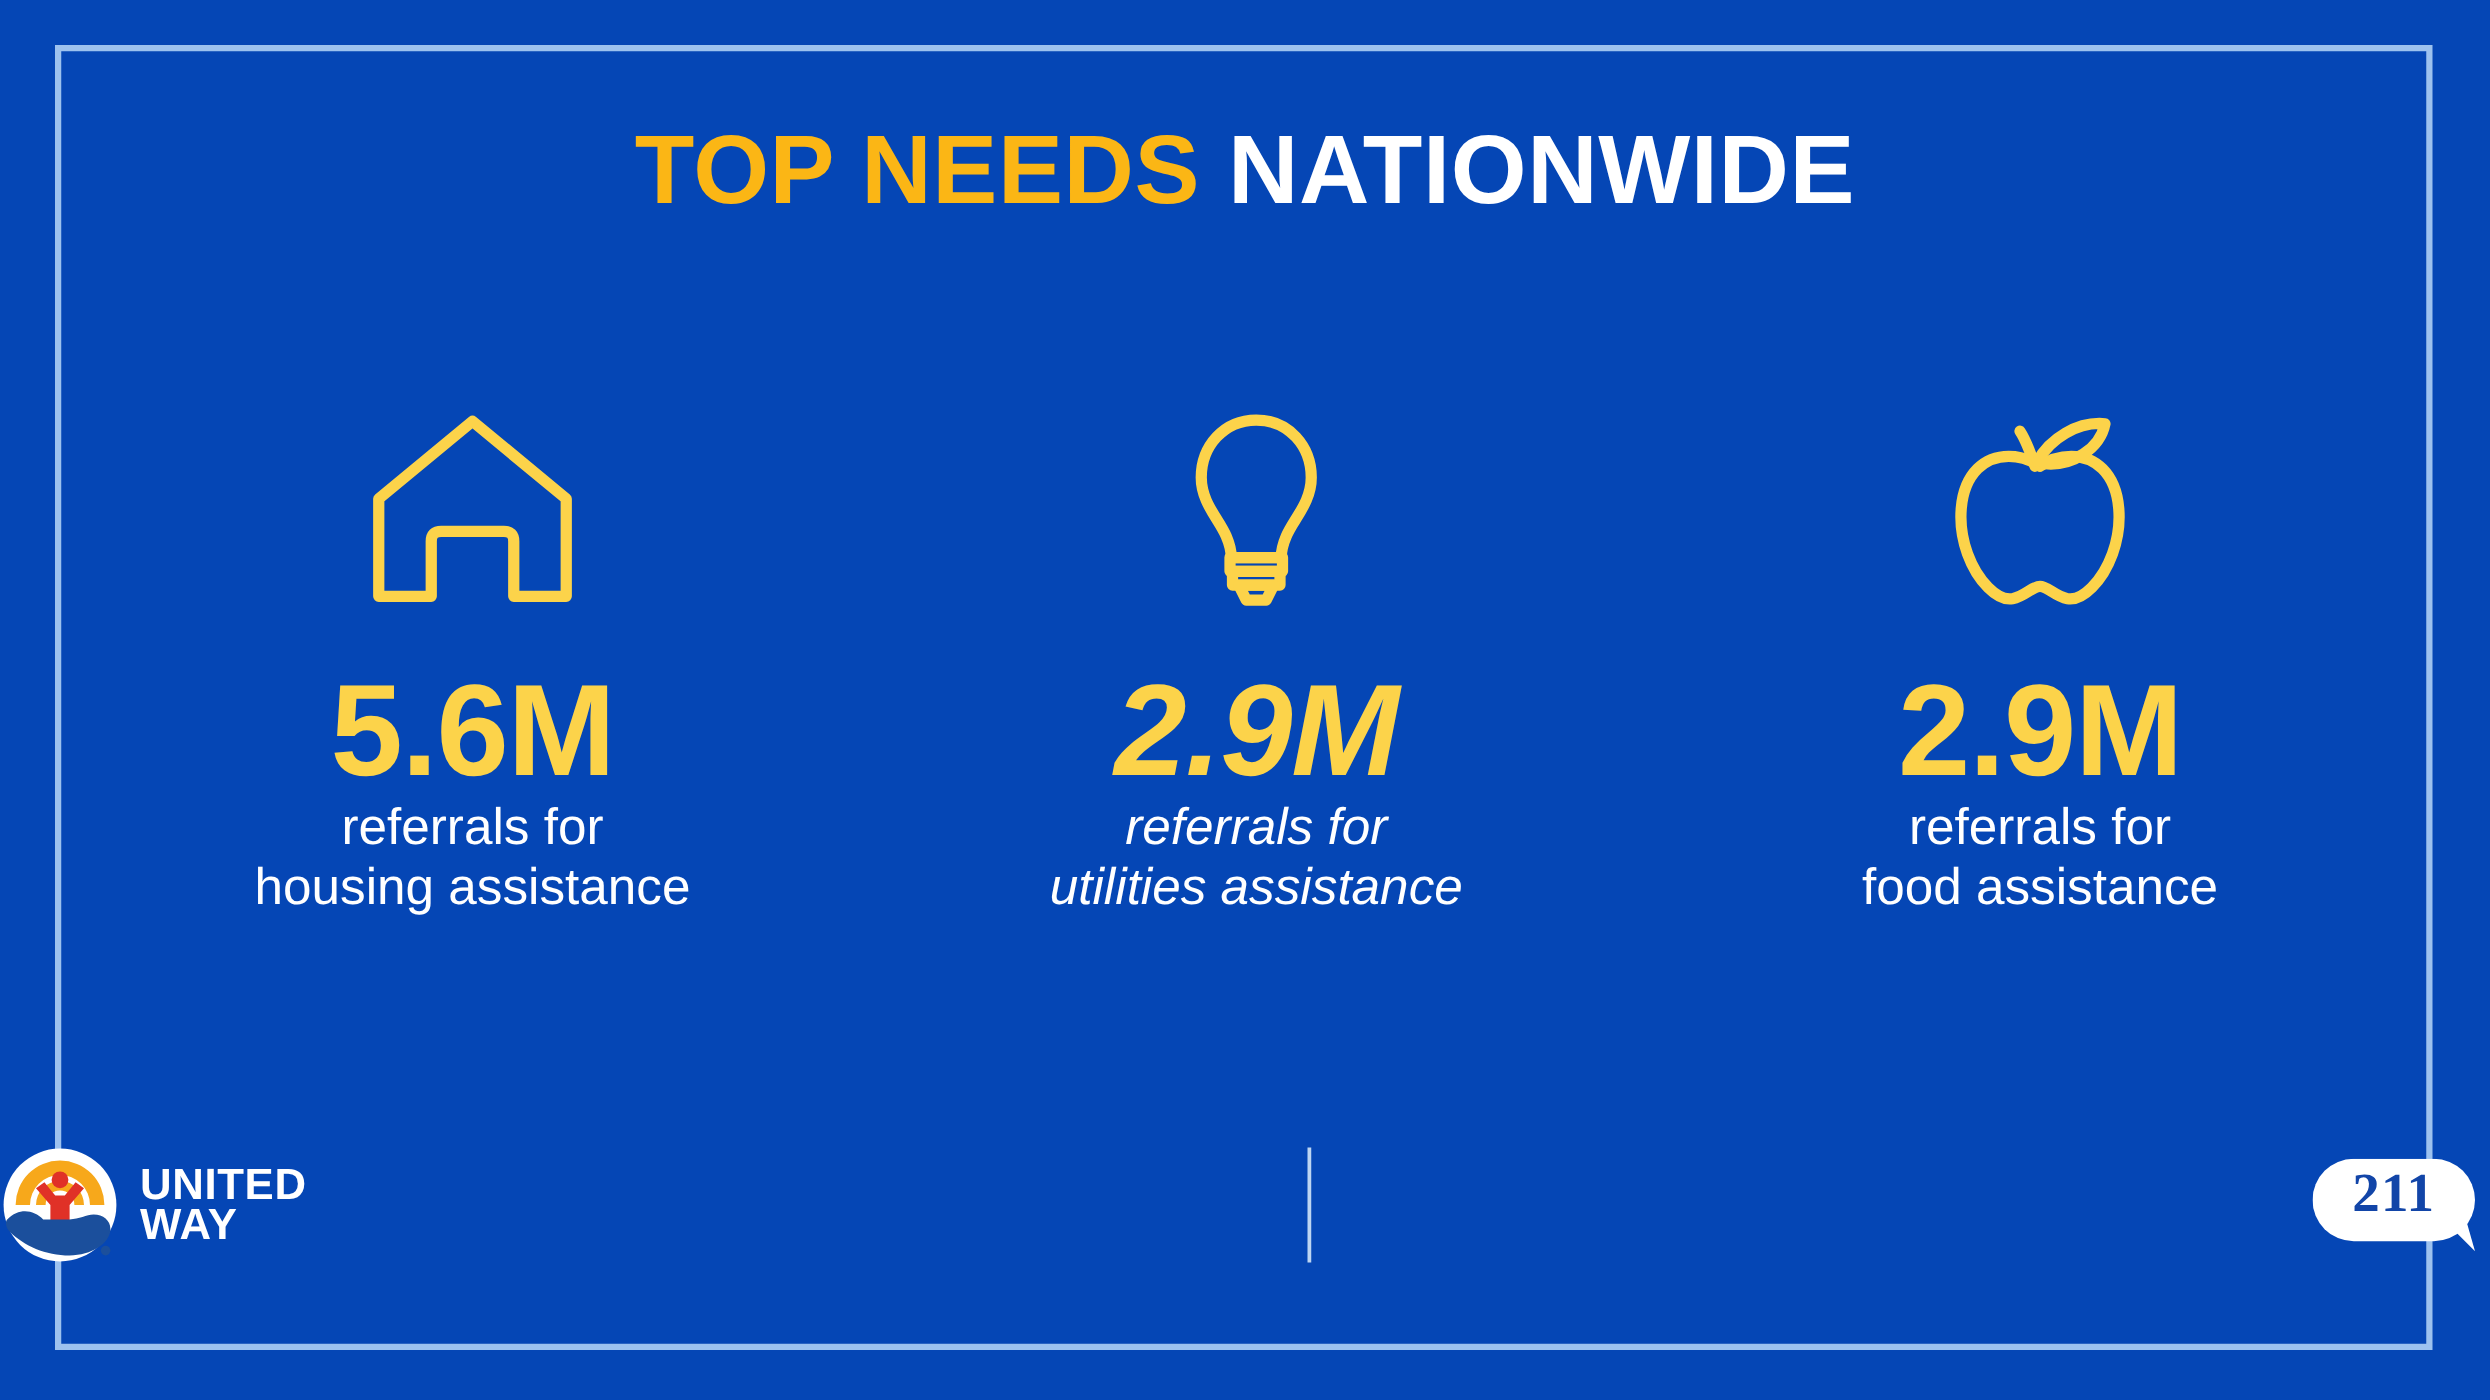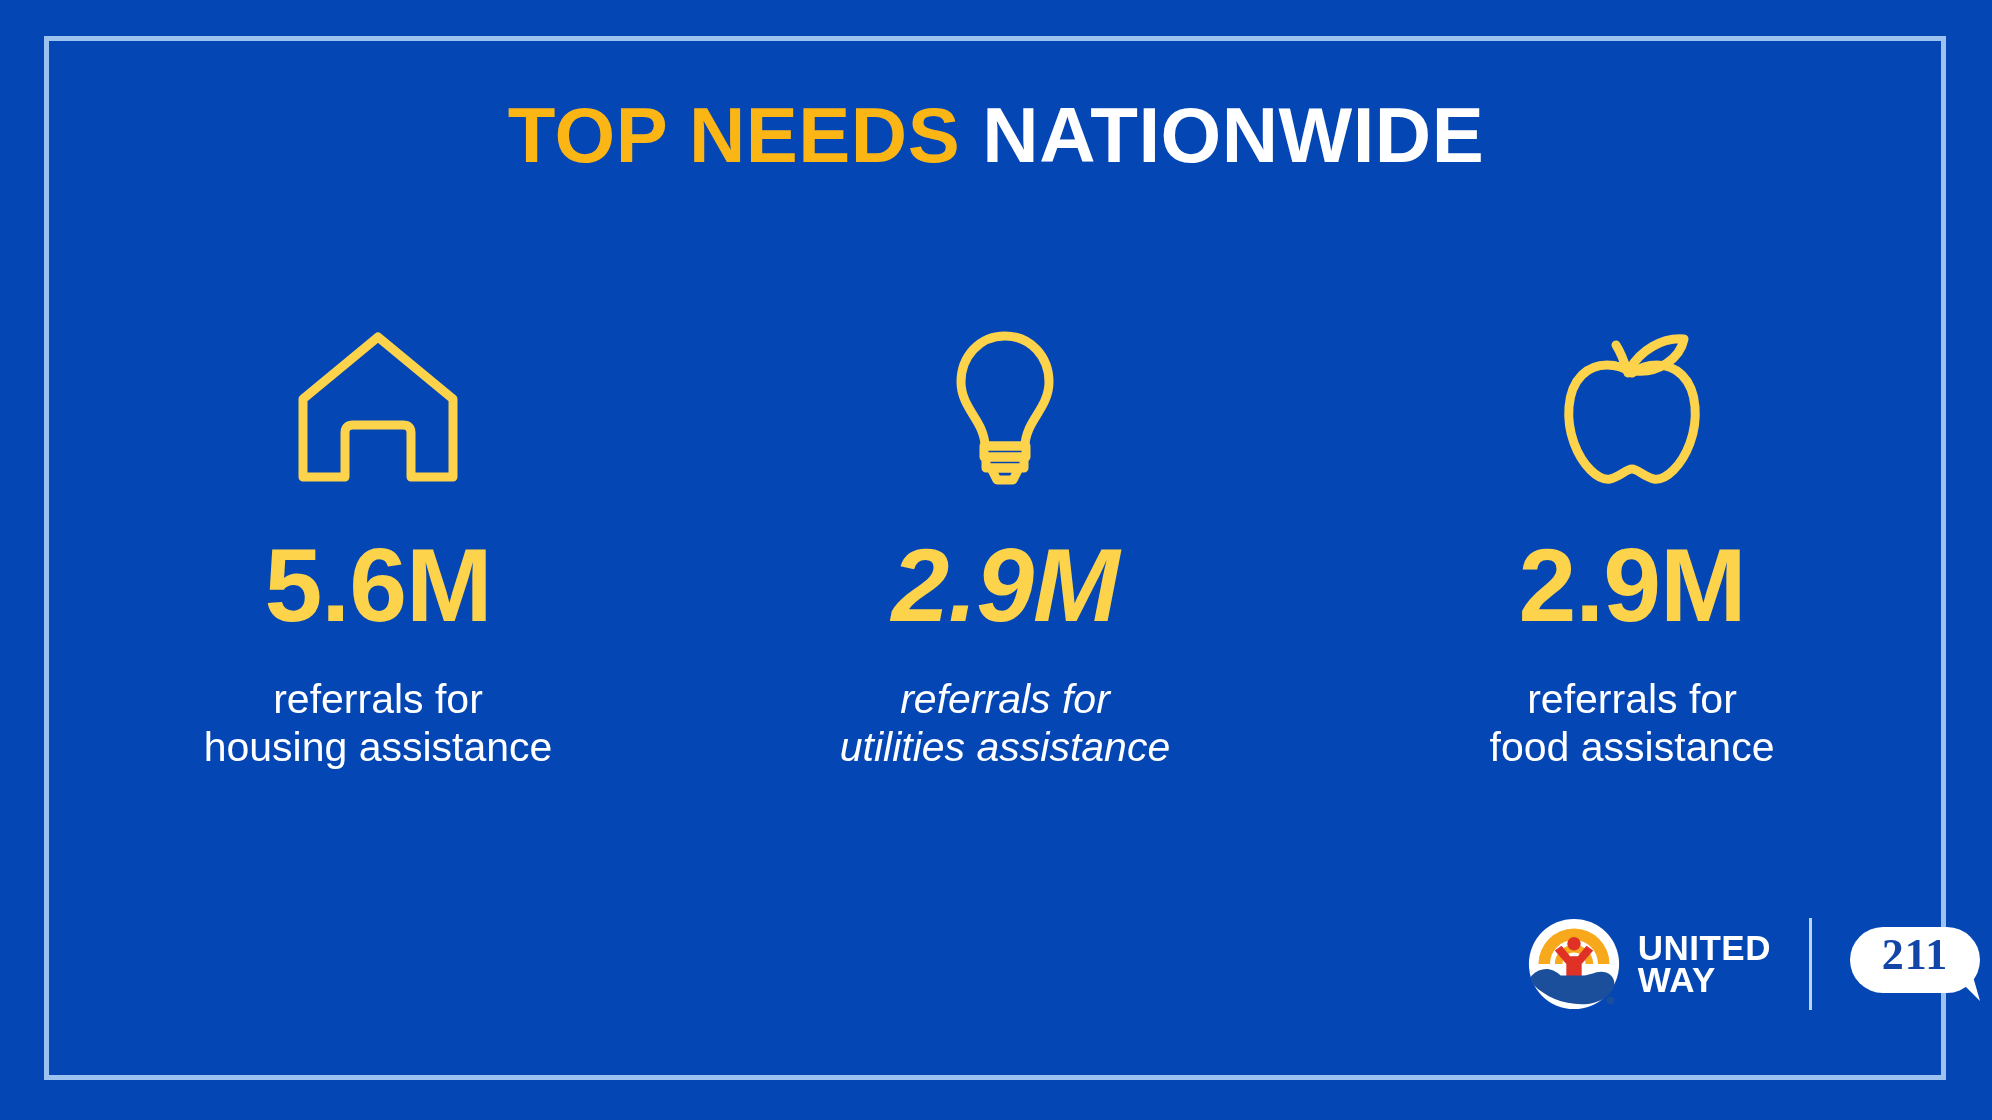--- a/index.html
+++ b/index.html
@@ -80,37 +80,36 @@
   .stat-number {
     margin-top: 46px;
     font-size: 104px;
     font-weight: 700;
     color: #fcd34a;
     line-height: 1;
     letter-spacing: -1px;
   }
 
   .stat-caption {
-    margin-top: 38px;
     font-size: 41px;
     font-weight: 400;
     color: #ffffff;
     line-height: 1.18;
     text-align: center;
     white-space: pre-line;
   }
 
   
   .footer {
     position: absolute;
     bottom: 108px;
     left: 0;
     width: 100%;
     display: flex;
-    justify-content: flex-end;
+    justify-content: space-between;
     align-items: center;
   }
 
   .uw-logo {
     display: flex;
     align-items: center;
     gap: 16px;
   }
   .uw-wordmark {
     color: #ffffff;

